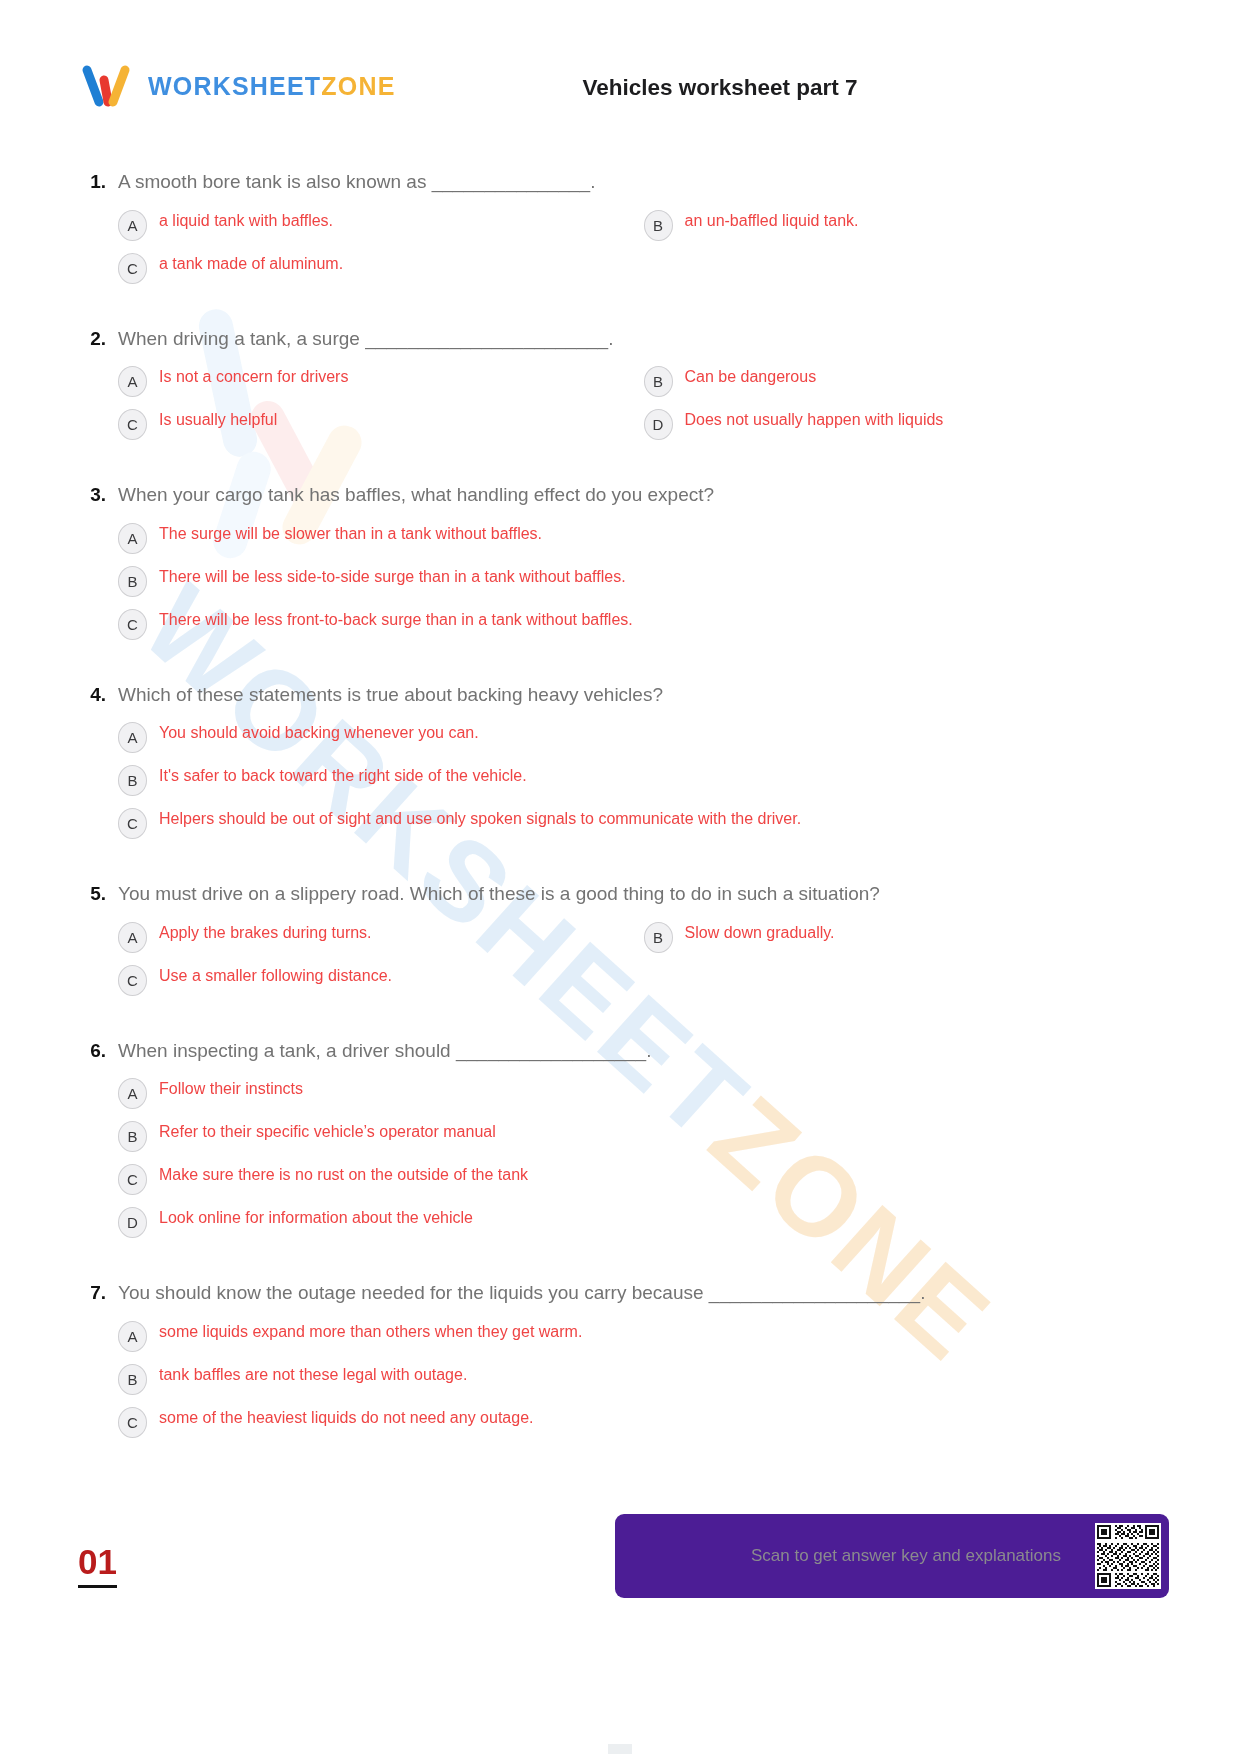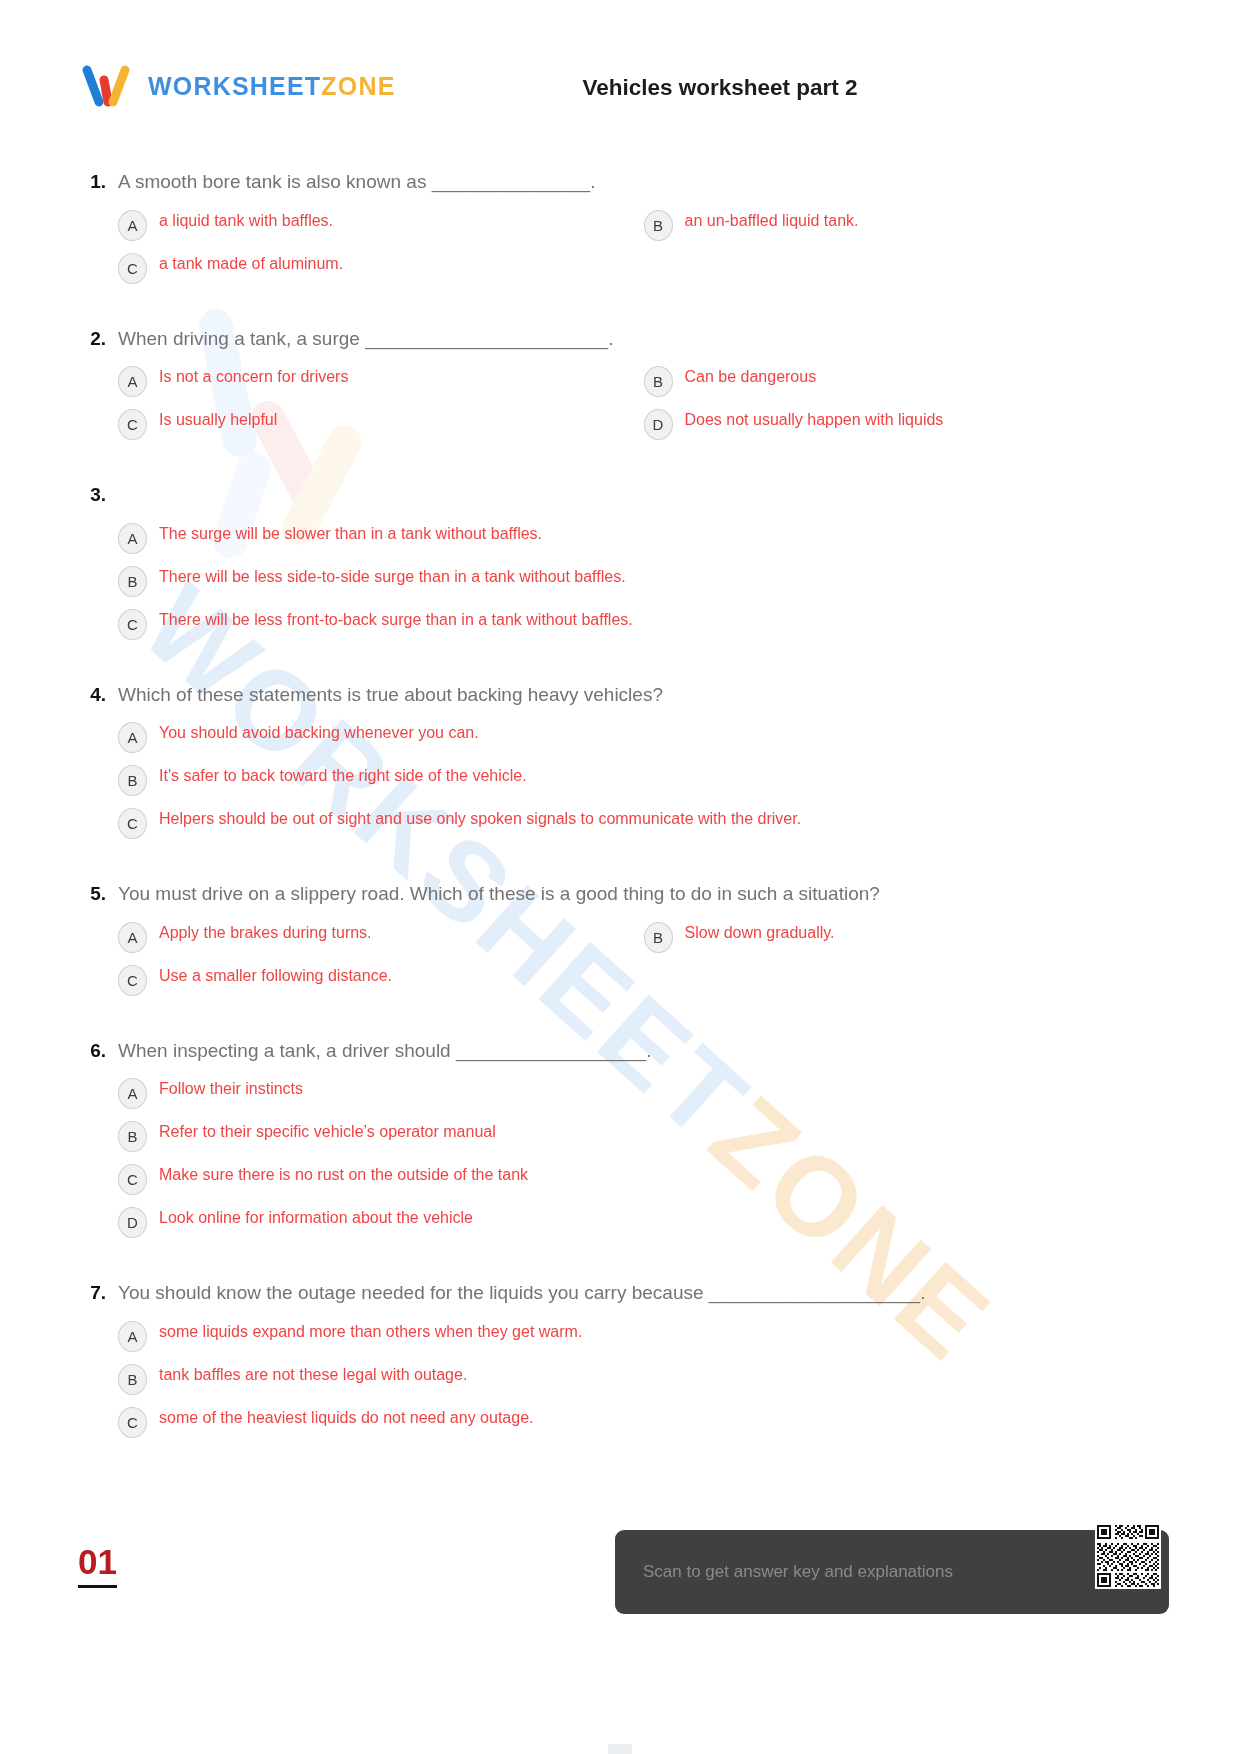--- a/index.html
+++ b/index.html
@@ -172,28 +172,28 @@
     font-size: 35px;
     font-weight: 700;
     color: #b91c1c;
     border-bottom: 3px solid #111;
     padding-bottom: 4px;
     line-height: 1.1;
   }
   .scan-bar {
     position: absolute;
     right: 70px;
-    bottom: 140px;
+    bottom: 156px;
     width: 554px;
     height: 84px;
-    background: #404040;
+    background: #4c1d95;
     border-radius: 9px;
     display: flex;
     align-items: center;
-    justify-content: flex-start;
+    justify-content: center;
   }
   .scan-text {
     font-size: 17px;
     color: #8a8a8e;
     margin-left: 28px;
   }
   .qr {
     position: absolute;
     right: 78px;
     bottom: 165px;
@@ -237,21 +237,21 @@
           <line x1="9" y1="8" x2="21" y2="40" stroke="#1f7fd4"></line>
           <line x1="26" y1="18" x2="30" y2="40" stroke="#e8392f"></line>
           <line x1="47" y1="8" x2="35" y2="40" stroke="#f5b335"></line>
         </g>
       </svg>
       <div class="logo-word">
         <span class="w-blue">WORKSHEET</span><span class="w-or">ZONE</span>
       </div>
     </div>
     <div class="doc-title">
-      <div>Vehicles worksheet part 2</div>
+      <div>Vehicles worksheet part 7</div>
     </div>
   </div>
 
   <div class="content" id="question-list">
       <div class="q-block">
         <div class="q-head">
           <div class="q-num">1.</div>
           <div class="q-text">A smooth bore tank is also known as _______________.</div>
         </div>
         <div class="opts two-col">
@@ -289,20 +289,21 @@
           </div>
           <div class="opt">
             <div class="opt-badge">D</div>
             <div class="opt-text">Does not usually happen with liquids</div>
           </div>
         </div>
       </div>
       <div class="q-block">
         <div class="q-head">
           <div class="q-num">3.</div>
+          <div class="q-text">When your cargo tank has baffles, what handling effect do you expect?</div>
         </div>
         <div class="opts one-col">
           <div class="opt">
             <div class="opt-badge">A</div>
             <div class="opt-text">The surge will be slower than in a tank without baffles.</div>
           </div>
           <div class="opt">
             <div class="opt-badge">B</div>
             <div class="opt-text">There will be less side-to-side surge than in a tank without baffles.</div>
           </div>

